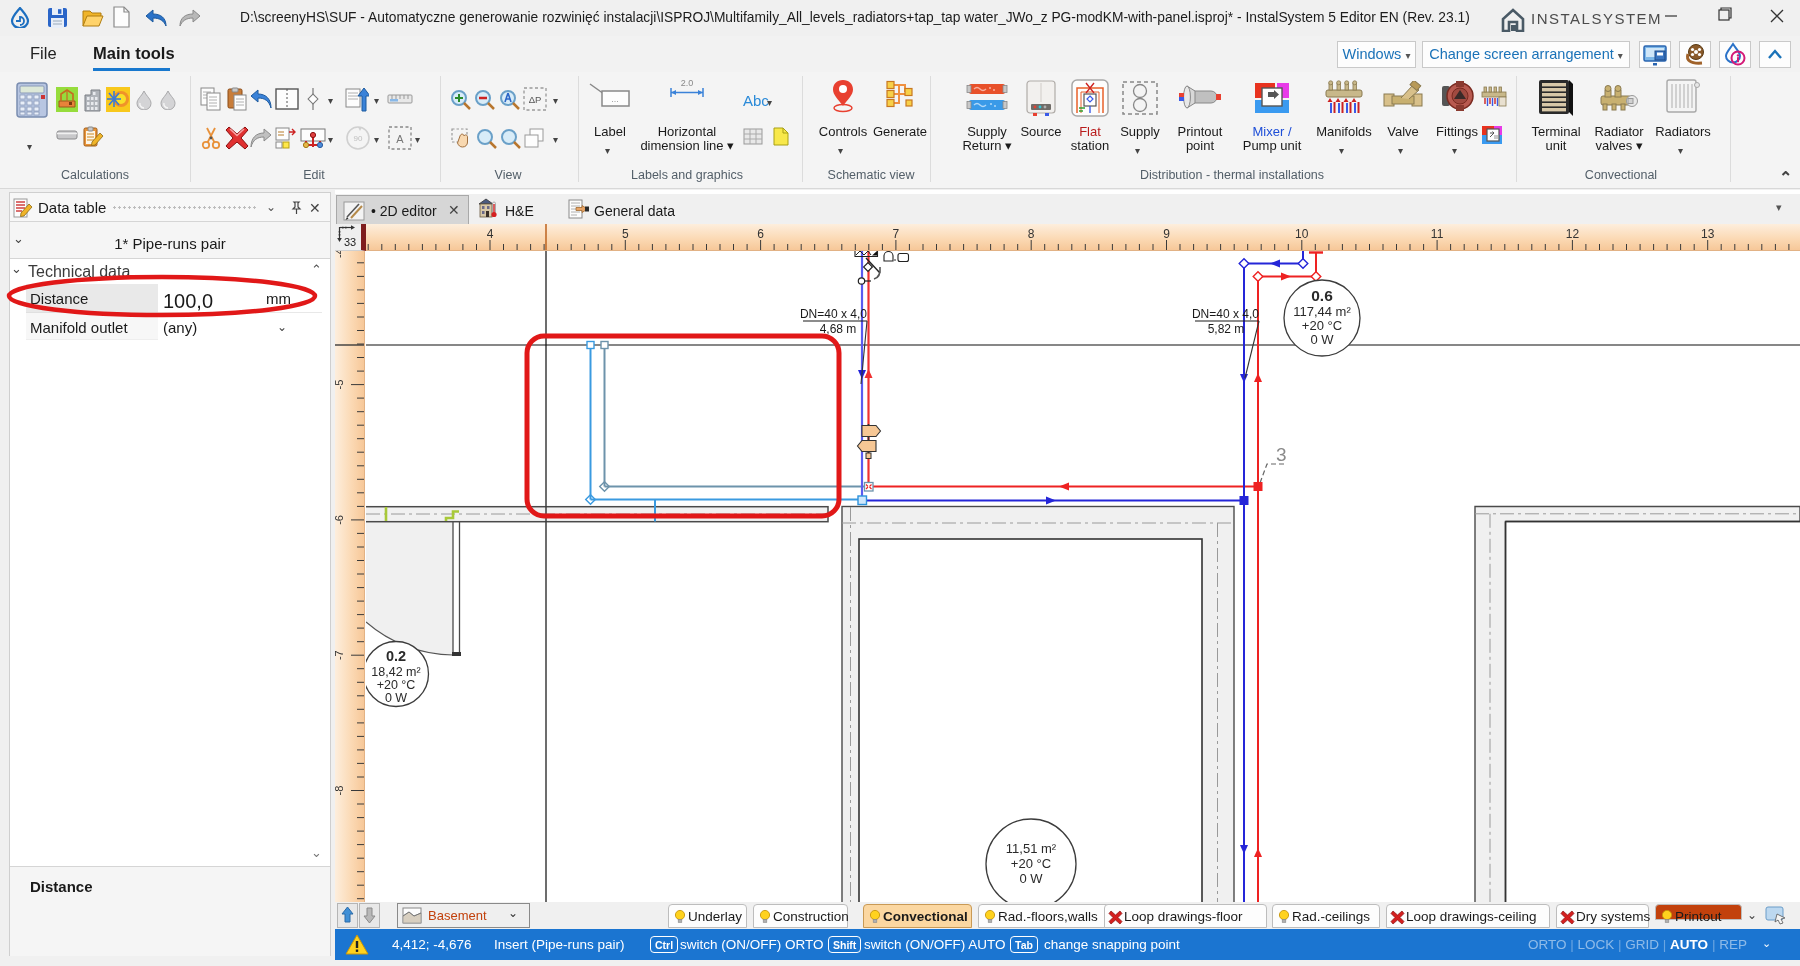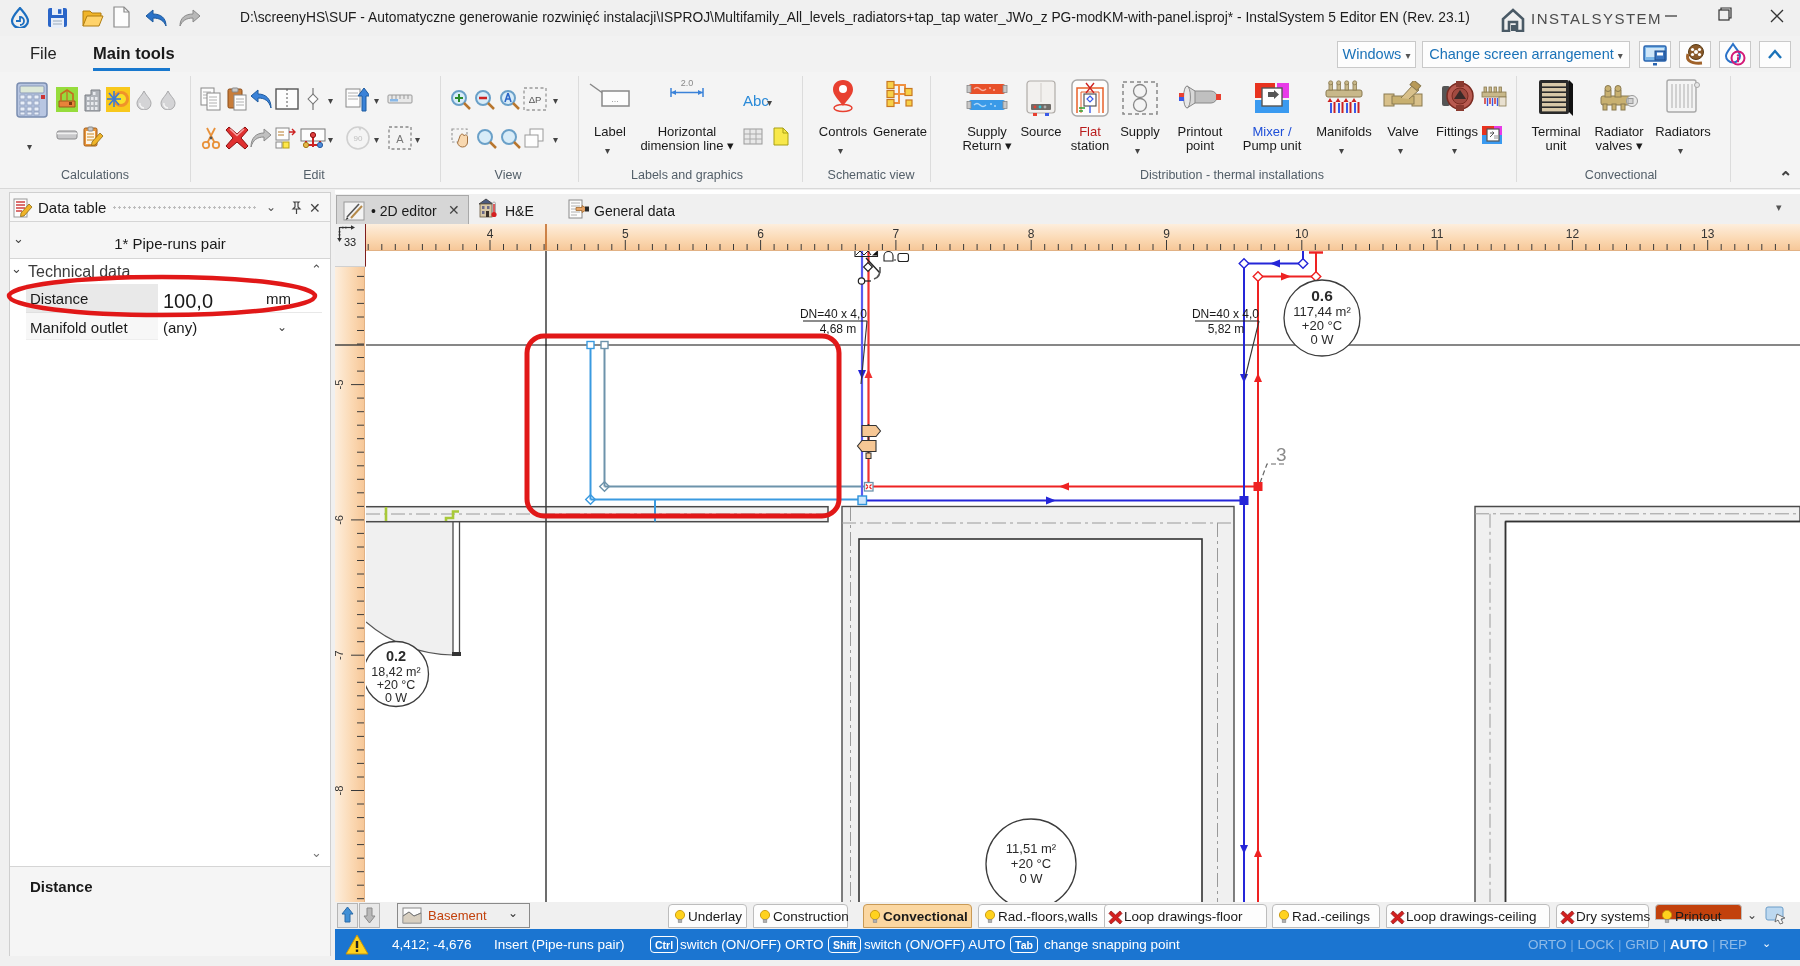--- a/index.html
+++ b/index.html
@@ -24,21 +24,21 @@
 .gsep { top:76px; width:1px; height:106px; background:#dcdcdc; }
 .glabel { top:168px; font-size:12.5px; color:#525e68; text-align:center; white-space:nowrap; }
 .btext { font-size:13px; color:#1a1a1a; text-align:center; white-space:nowrap; }
 .chev { color:#555; font-size:10px; }
 
 #leftpanel { left:9px; top:192px; width:322px; height:764px; background:#fff; border:1px solid #cfcfcf; }
 #lp-bottom { left:10px; top:866px; width:320px; height:90px; background:#f5f5f5; }
 
 #canvasbg { left:335px; top:190px; width:1465px; height:713px; background:#fff; }
 #edittabs { left:335px; top:194px; width:1465px; height:34px; background:#f0f0f0; }
-#corner { left:335px; top:224px; width:31px; height:43px; background:#efefef; border-right:1px solid #7f1d1d; border-bottom:1px solid #d0d0d0; }
+#corner { left:335px; top:224px; width:31px; height:27px; background:#efefef; border-right:5px solid #7f1d1d; border-bottom:1px solid #d0d0d0; }
 
 #floorbar { left:335px; top:902px; width:1465px; height:27px; background:#f0f0f0; }
 
 #statusbar { left:335px; top:929px; width:1465px; height:31px; background:#1b75d1; color:#fff; font-size:13.5px; }
 #bottomstrip { left:0px; top:960px; width:1800px; height:5px; background:#f0f0f0; }
 .st { position:absolute; top:937px; white-space:nowrap; color:#fff; font-size:13.5px; }
 .badge { position:absolute; top:936px; border:1.4px solid #fff; border-radius:4px; font-size:10.5px; font-weight:bold; padding:1.5px 4px; color:#fff; }
 </style>
 </head>
 <body>

